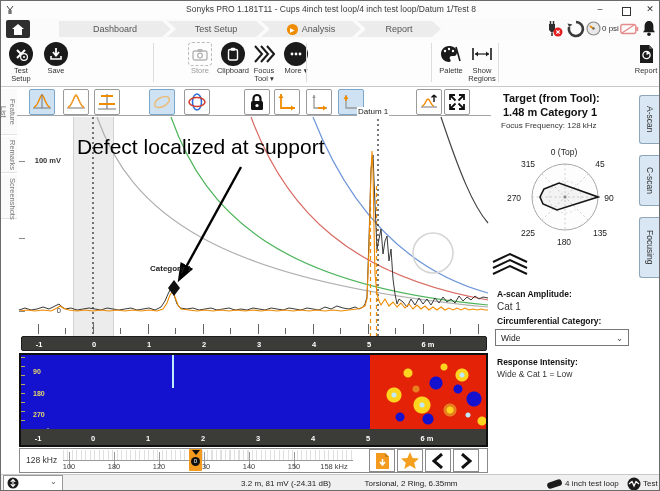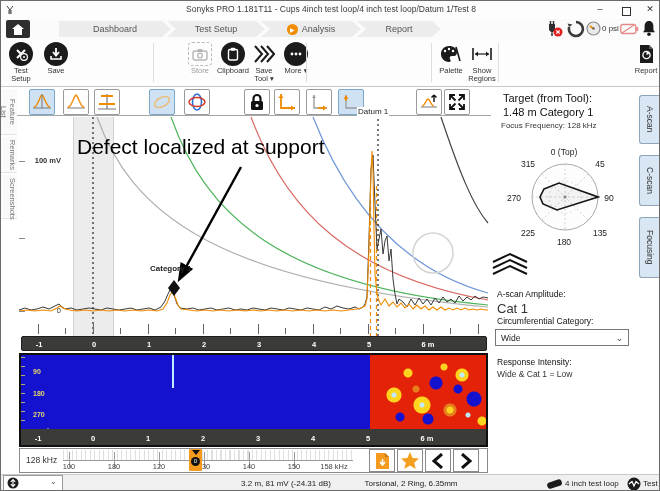--- a/index.html
+++ b/index.html
@@ -45,21 +45,21 @@
   #cs-axis{left:20px;top:428px;width:465px;height:16px;background:#3b3b38;}
   
   #freqbar{left:18px;top:447px;width:469px;height:25px;border:1px solid #8a8a8a;background:#fff;box-sizing:border-box;}
   .fq-lbl{position:absolute;font-size:7.5px;color:#444;transform:translateX(-50%);}
   .fq-tick{position:absolute;width:1px;background:#999;}
   .fbtn{position:absolute;top:448px;width:26px;height:23px;border:1px solid #8a8a8a;background:#fff;display:flex;align-items:center;justify-content:center;box-sizing:border-box;}
   
   #statusbar{left:0;top:473px;width:660px;height:18px;background:#f0f0f0;border-top:1px solid #c9c9c9;box-sizing:border-box;}
   .stx{position:absolute;top:478px;font-size:8px;color:#222;}
   
-  .rp-h{position:absolute;font-weight:normal;color:#111;}
+  .rp-h{position:absolute;font-weight:bold;color:#111;}
   .rp-t{position:absolute;color:#333;}
   #circ-select{left:494px;top:328px;width:134px;height:17px;border:1px solid #767676;background:#fff;font-size:8.5px;color:#222;display:flex;align-items:center;padding:0 5px;justify-content:space-between;box-sizing:border-box;}
   .vtab{position:absolute;left:638px;width:21px;background:#d9e7f4;border:1px solid #8fa6ba;border-right:none;border-radius:3px 0 0 3px;writing-mode:vertical-rl;font-size:8.5px;color:#333;display:flex;align-items:center;justify-content:center;box-sizing:border-box;}
   .pol-lbl{position:absolute;font-size:8.5px;color:#222;transform:translateX(-50%);}
 </style>
 </head>
 <body>
 
 <div id="app">
 
@@ -161,21 +161,21 @@
         </svg>
     </div>
     <div class="rlb">Clipboard</div>
   </div>
   <div class="rbtn" style="left:246px">
     <div class="ric">
       <svg width="22" height="20">
           <path d="M2,2 L9,10 L2,18 M8,2 L15,10 L8,18 M14,2 L21,10 L14,18" stroke="#1b1b1b" stroke-width="2" fill="none"></path>
         </svg>
     </div>
-    <div class="rlb" style="width:26px">Save Tool ▾</div>
+    <div class="rlb" style="width:26px">Focus Tool ▾</div>
   </div>
   <div class="rbtn" style="left:278px">
     <div class="ric blackcirc">
       <svg width="14" height="14">
           <circle cx="3" cy="7" r="1.4" fill="#fff"></circle>
           <circle cx="7" cy="7" r="1.4" fill="#fff"></circle>
           <circle cx="11" cy="7" r="1.4" fill="#fff"></circle>
         </svg>
     </div>
     <div class="rlb" style="width:24px">More ▾</div>
@@ -488,21 +488,21 @@
     <circle cx="35" cy="35" r="16" fill="none" stroke="#cfcfcf" stroke-width="0.7" stroke-dasharray="2 2.5"></circle>
     <polygon points="14,27 29,21 68,35 27,48 13,42 10,35" fill="rgba(0,0,0,0.04)" stroke="#151515" stroke-width="1.6"></polygon>
     <rect x="33.6" y="33.6" width="2.8" height="2.8" fill="#888"></rect>
   </svg>
 
   <svg class="abs" style="left:489px;top:250px" width="40" height="24">
     <path d="M3,11 L20,3 L37,11 M3,17 L20,9 L37,17 M3,23 L20,15 L37,23" stroke="#111" stroke-width="2" fill="none"></path>
   </svg>
 
   <div class="rp-h" style="left:496px;top:288px;font-size:8.5px">A-scan Amplitude:</div>
-  <div class="rp-t" style="left:496px;top:300px;font-size:13px">Cat 1</div>
+  <div class="rp-t" style="left:496px;top:300px;font-size:10px">Cat 1</div>
   <div class="rp-h" style="left:496px;top:315px;font-size:8.5px">Circumferential Category:</div>
   <div class="abs" id="circ-select">
     <span>Wide</span>
     <span style="color:#444">⌄</span>
   </div>
   <div class="rp-h" style="left:496px;top:356px;font-size:8.5px">Response Intensity:</div>
   <div class="rp-t" style="left:496px;top:368px;font-size:8.5px">Wide &amp; Cat 1 = Low</div>
 
   <div class="vtab" style="top:94px;height:49px">A-scan</div>
   <div class="vtab" style="top:154px;height:51px">C-scan</div>

